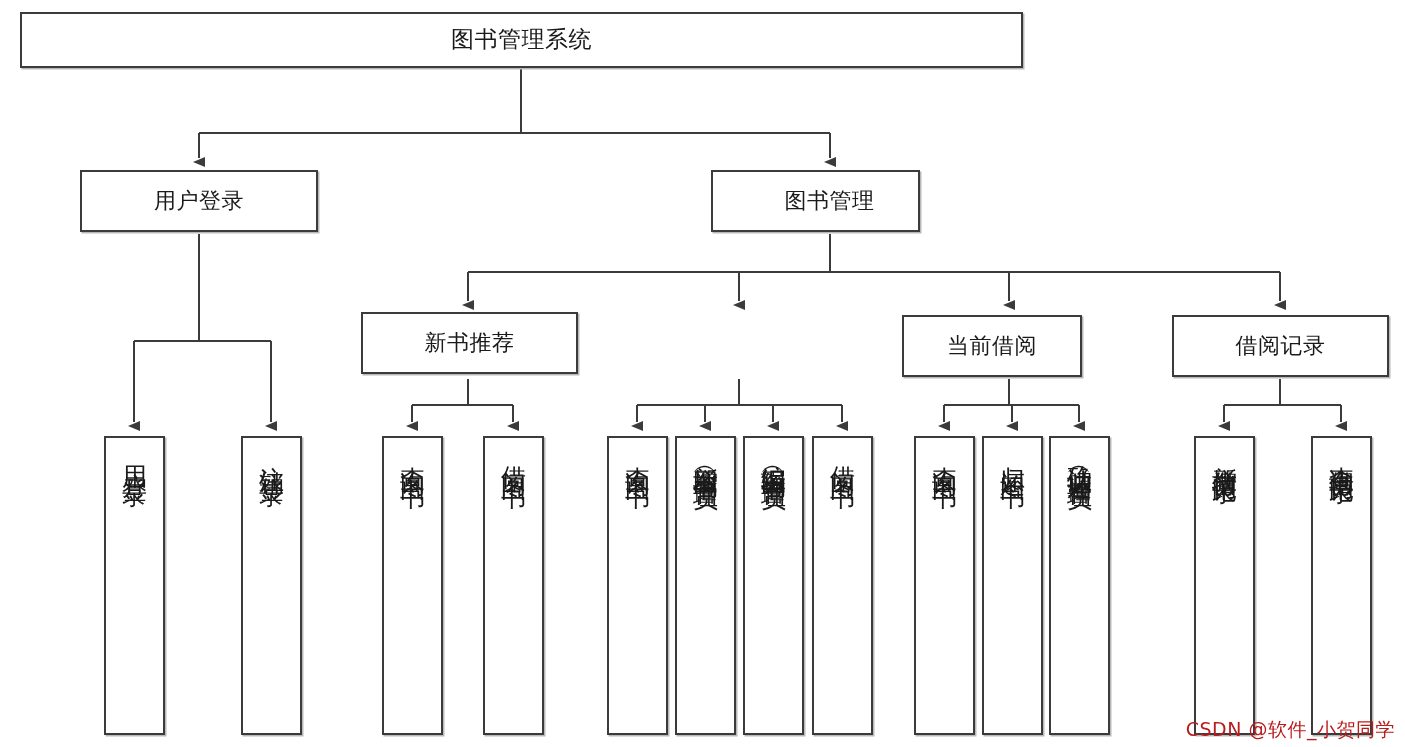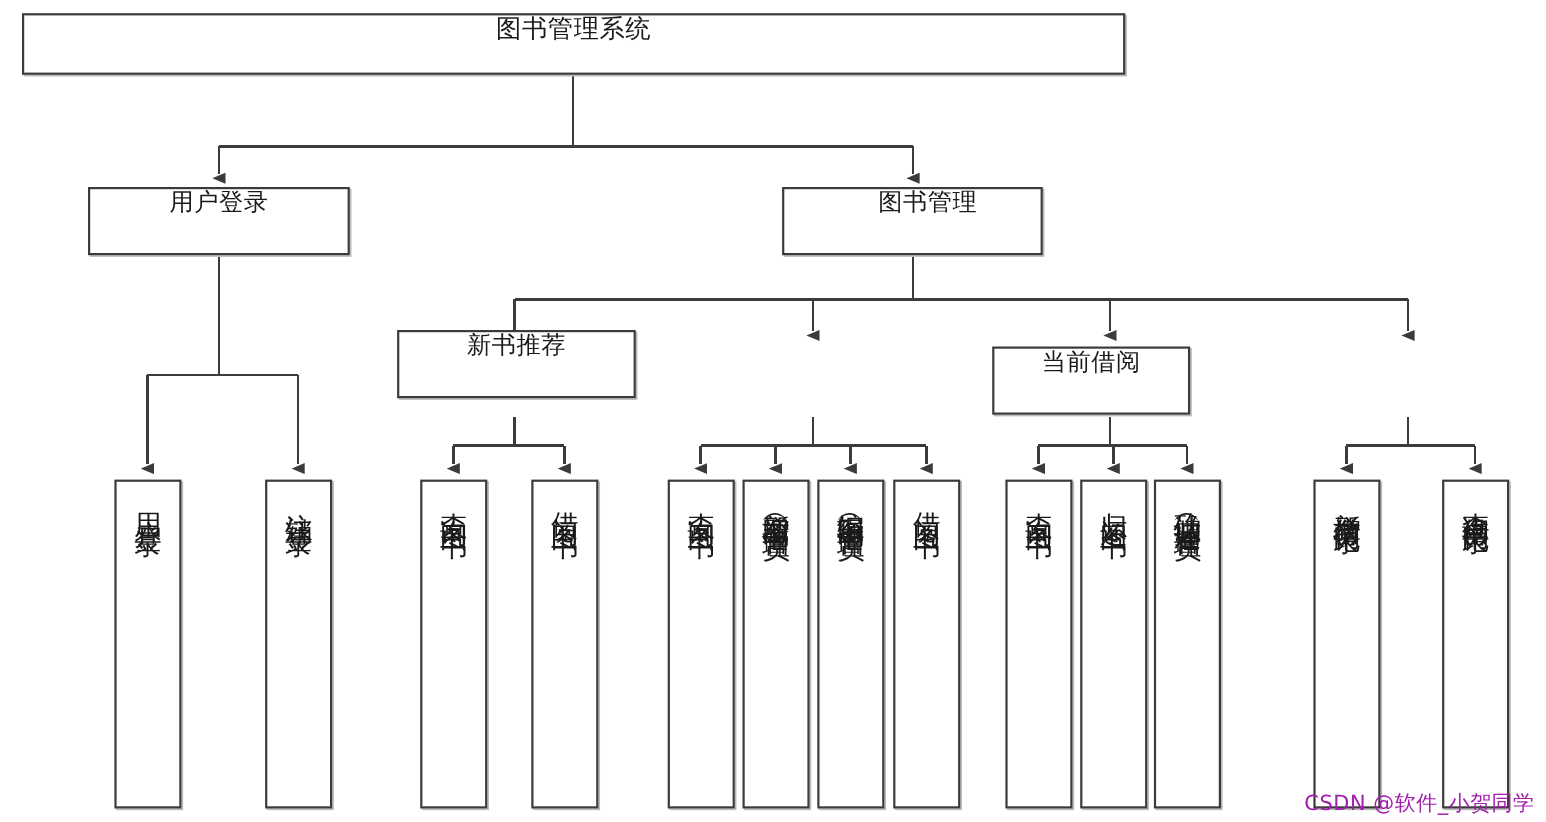--- a/index.html
+++ b/index.html
@@ -17,20 +17,21 @@
   }
   #wires{position:absolute;left:0;top:0;width:1405px;height:747px;}
 
   .node{
     position:absolute;
     box-sizing:border-box;
     background:#ffffff;
     border:2px solid #3b3b3b;
     box-shadow:1.5px 1.5px 0 0 #b9b9b9;
     display:flex;
+    align-items:center;
     justify-content:center;
     z-index:3;
   }
   .node .label{
     display:block;
     line-height:1.18;
     letter-spacing:0.5px;
     color:#1a1a1a;
     white-space:pre-line;
     text-align:center;
@@ -57,21 +58,21 @@
   }
   .node.v.tall .label{
     letter-spacing:3px;
   }
 
   .watermark{
     position:absolute;
     right:10px;
     bottom:4px;
     font-size:19px;
-    color:#a21caf;
+    color:#b91c1c;
     z-index:5;
     white-space:nowrap;
     letter-spacing:0.5px;
   }
 </style>
 </head>
 <body>
 
 <div id="stage">
 
@@ -126,29 +127,32 @@
     </g>
   </svg>
 
   <div class="node h root" style="left:20px;top:12px;width:1003px;height:56px;">
     <span class="label">图书管理系统</span>
   </div>
 
   <div class="node h" style="left:80px;top:170px;width:238px;height:62px;">
     <span class="label">用户登录</span>
   </div>
-  <div class="node h" style="left:711px;top:170px;width:237px;height:62px;padding-left:28px;">
+  <div class="node h" style="left:711px;top:170px;width:209px;height:62px;padding-left:28px;">
     <span class="label">图书管理</span>
   </div>
 
-  <div class="node h" style="left:361px;top:300px;width:217px;height:62px;">
+  <div class="node h" style="left:361px;top:312px;width:217px;height:62px;">
     <span class="label">新书推荐</span>
   </div>
   <div class="node h" style="left:902px;top:315px;width:180px;height:62px;">
     <span class="label">当前借阅</span>
+  </div>
+  <div class="node h" style="left:1172px;top:315px;width:217px;height:62px;">
+    <span class="label">借阅记录</span>
   </div>
 
   <div class="node v" style="left:104px;top:436px;width:61px;height:299px;">
     <span class="label">用户登录</span>
   </div>
   <div class="node v" style="left:241px;top:436px;width:61px;height:299px;">
     <span class="label">注销登录</span>
   </div>
 
   <div class="node v" style="left:382px;top:436px;width:61px;height:299px;">

